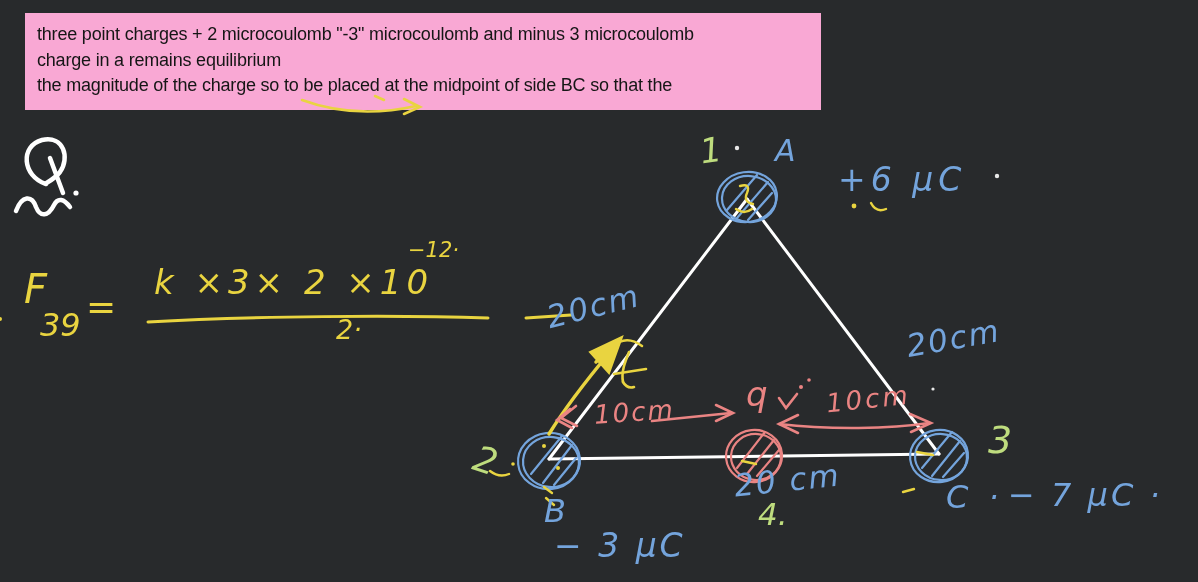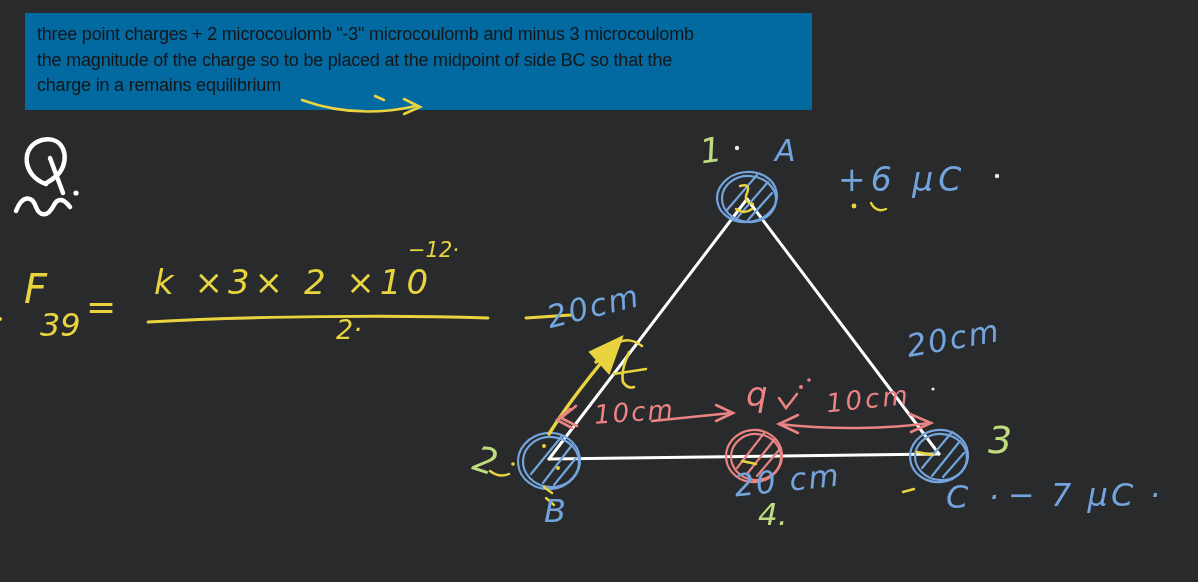--- a/index.html
+++ b/index.html
@@ -4,43 +4,43 @@
 <style>
   html,body{margin:0;padding:0;}
   body{
     width:1198px;height:582px;position:relative;overflow:hidden;
     background:#282a2c;
     font-family:"Liberation Sans", sans-serif;
   }
   .stage{position:absolute;inset:0;}
   .problem-box{
     position:absolute;left:25px;top:13px;width:772px;
-    background:#0369a1;color:#161616;
-    padding:9px 3px 11px 12px;z-index:1;
+    background:#f9a8d4;color:#161616;
+    padding:9px 12px 11px 12px;z-index:1;
   }
   .problem-box .pline{
     white-space:nowrap;
     font-size:18px;line-height:25.5px;letter-spacing:-0.2px;
   }
   svg.overlay{position:absolute;left:0;top:0;z-index:2;pointer-events:none;}
   .lbl{
     position:absolute;white-space:nowrap;z-index:3;
     font-family:"DejaVu Sans", sans-serif;font-style:italic;
   }
   .blue{color:#74a4dc}.green{color:#bedc7e}.yellow{color:#e9d440}.pink{color:#ea8483}
 </style>
 </head>
 <body>
 
 <div class="stage">
 
   <div class="problem-box">
     <div class="pline">three point charges + 2 microcoulomb "-3" microcoulomb and minus 3 microcoulomb</div>
+    <div class="pline">charge in a remains equilibrium</div>
     <div class="pline">the magnitude of the charge so to be placed at the midpoint of side BC so that the</div>
-    <div class="pline">charge in a remains equilibrium</div>
   </div>
 
   <svg class="overlay" width="1198" height="582" viewBox="0 0 1198 582">
 
     <g stroke="#e9d440" stroke-width="2.6" fill="none" stroke-linecap="round">
       <path d="M302,100 C340,114 380,114 416,106"></path>
       <path d="M404,99 L420,107 L404,114"></path>
       <path d="M375,96 L384,100"></path>
     </g>
 
@@ -160,20 +160,21 @@
 
   <div class="lbl blue" style="left:546px;top:288px;font-size:31px;letter-spacing:2px;transform:rotate(-14deg)">20cm</div>
   <div class="lbl blue" style="left:906px;top:320px;font-size:31px;letter-spacing:2px;transform:rotate(-10deg)">20cm</div>
 
   <div class="lbl pink" style="left:594px;top:397px;font-size:26px;letter-spacing:2px;transform:rotate(-4deg)">10cm</div>
   <div class="lbl pink" style="left:746px;top:374px;font-size:34px">q</div>
   <div class="lbl pink" style="left:826px;top:384px;font-size:26px;letter-spacing:3px;transform:rotate(-6deg)">10cm</div>
 
   <div class="lbl green" style="left:474px;top:440px;font-size:36px;transform:rotate(18deg)">2</div>
   <div class="lbl blue" style="left:544px;top:492px;font-size:32px">B</div>
+  <div class="lbl blue" style="left:554px;top:526px;font-size:33px;letter-spacing:3px">− 3 μC</div>
 
   <div class="lbl blue" style="left:734px;top:462px;font-size:31px;letter-spacing:2px;transform:rotate(-6deg)">20 cm</div>
   <div class="lbl green" style="left:758px;top:496px;font-size:31px">4.</div>
 
   <div class="lbl green" style="left:988px;top:418px;font-size:38px">3</div>
   <div class="lbl blue" style="left:946px;top:478px;font-size:32px;letter-spacing:5px">C ·</div>
   <div class="lbl blue" style="left:1008px;top:476px;font-size:32px;letter-spacing:3px">− 7 μC ·</div>
 
 </div>
 

